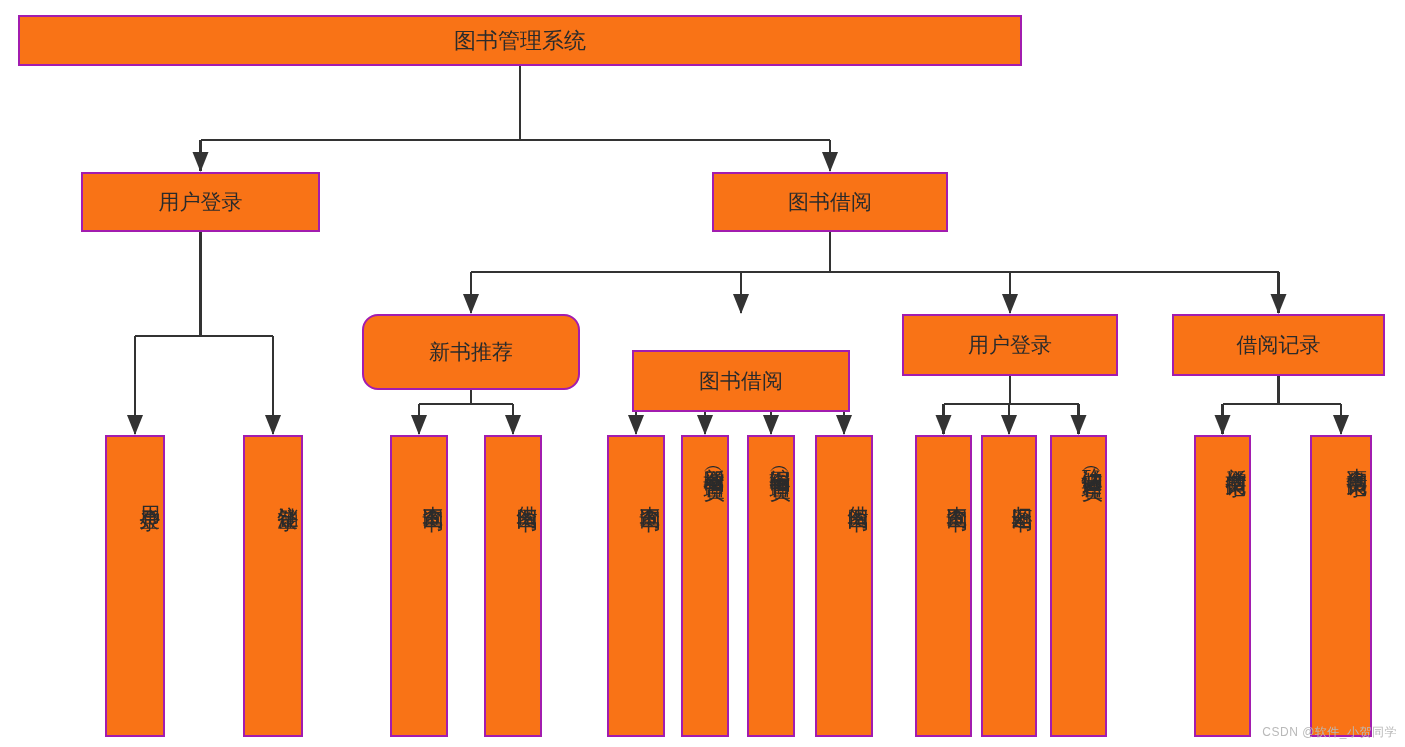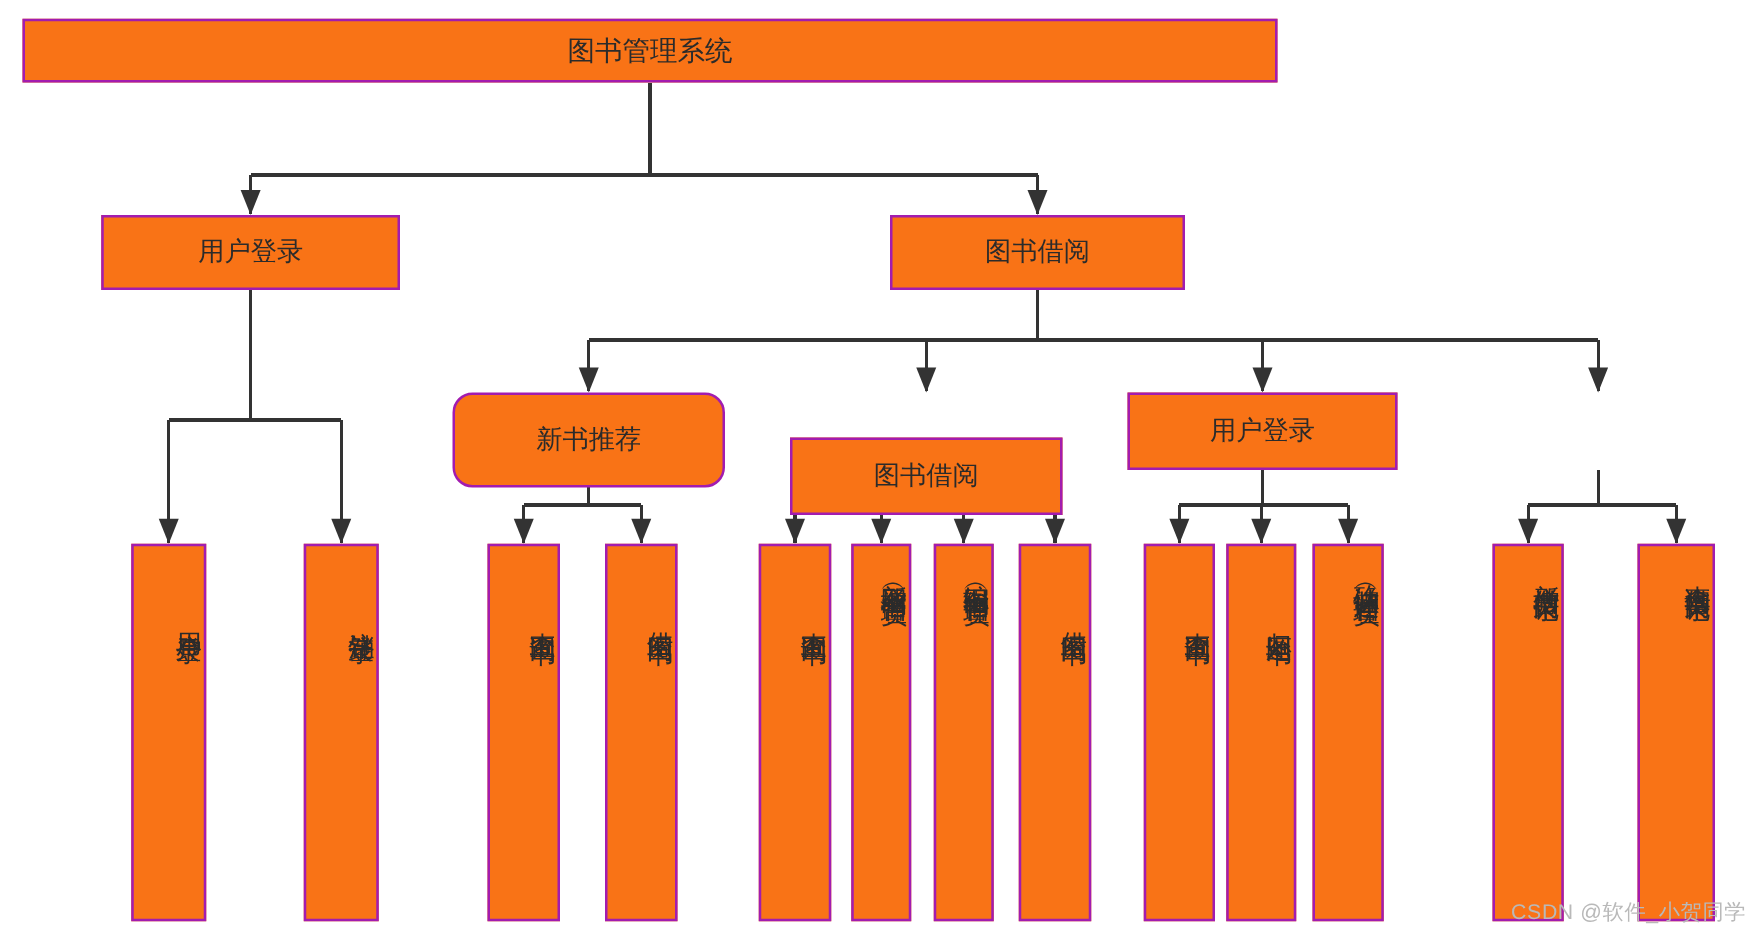--- a/index.html
+++ b/index.html
@@ -60,21 +60,21 @@
     display: block;
     white-space: pre-line;
   }
   .node.vert .node-label {
     white-space: normal;
   }
   #watermark {
     position: absolute;
     right: 8px;
     bottom: 6px;
-    font-size: 17px;
+    font-size: 12px;
     color: #b9b9b9;
     white-space: nowrap;
     letter-spacing: 0.5px;
   }
 </style>
 </head>
 <body>
 
 <div id="diagram-root">
 
@@ -146,20 +146,23 @@
 
   <div class="node horiz" style="left: 362px; top: 314px; width: 218px; height: 76px; border-radius: 16px;">
     <span class="node-label">新书推荐</span>
   </div>
   <div class="node horiz" style="left: 632px; top: 314px; width: 218px; height: 62px; margin-top: 36px;">
     <span class="node-label">图书借阅</span>
   </div>
   <div class="node horiz" style="left: 902px; top: 314px; width: 216px; height: 62px;">
     <span class="node-label">用户登录</span>
   </div>
+  <div class="node horiz" style="left: 1172px; top: 314px; width: 213px; height: 62px;">
+    <span class="node-label">借阅记录</span>
+  </div>
 
   <div class="node vert" style="left: 105px; top: 435px; width: 60px; height: 302px;">
     <span class="node-label">用户登录</span>
   </div>
   <div class="node vert" style="left: 243px; top: 435px; width: 60px; height: 302px;">
     <span class="node-label">注销登录</span>
   </div>
 
   <div class="node vert" style="left: 390px; top: 435px; width: 58px; height: 302px;">
     <span class="node-label">查询图书</span>

